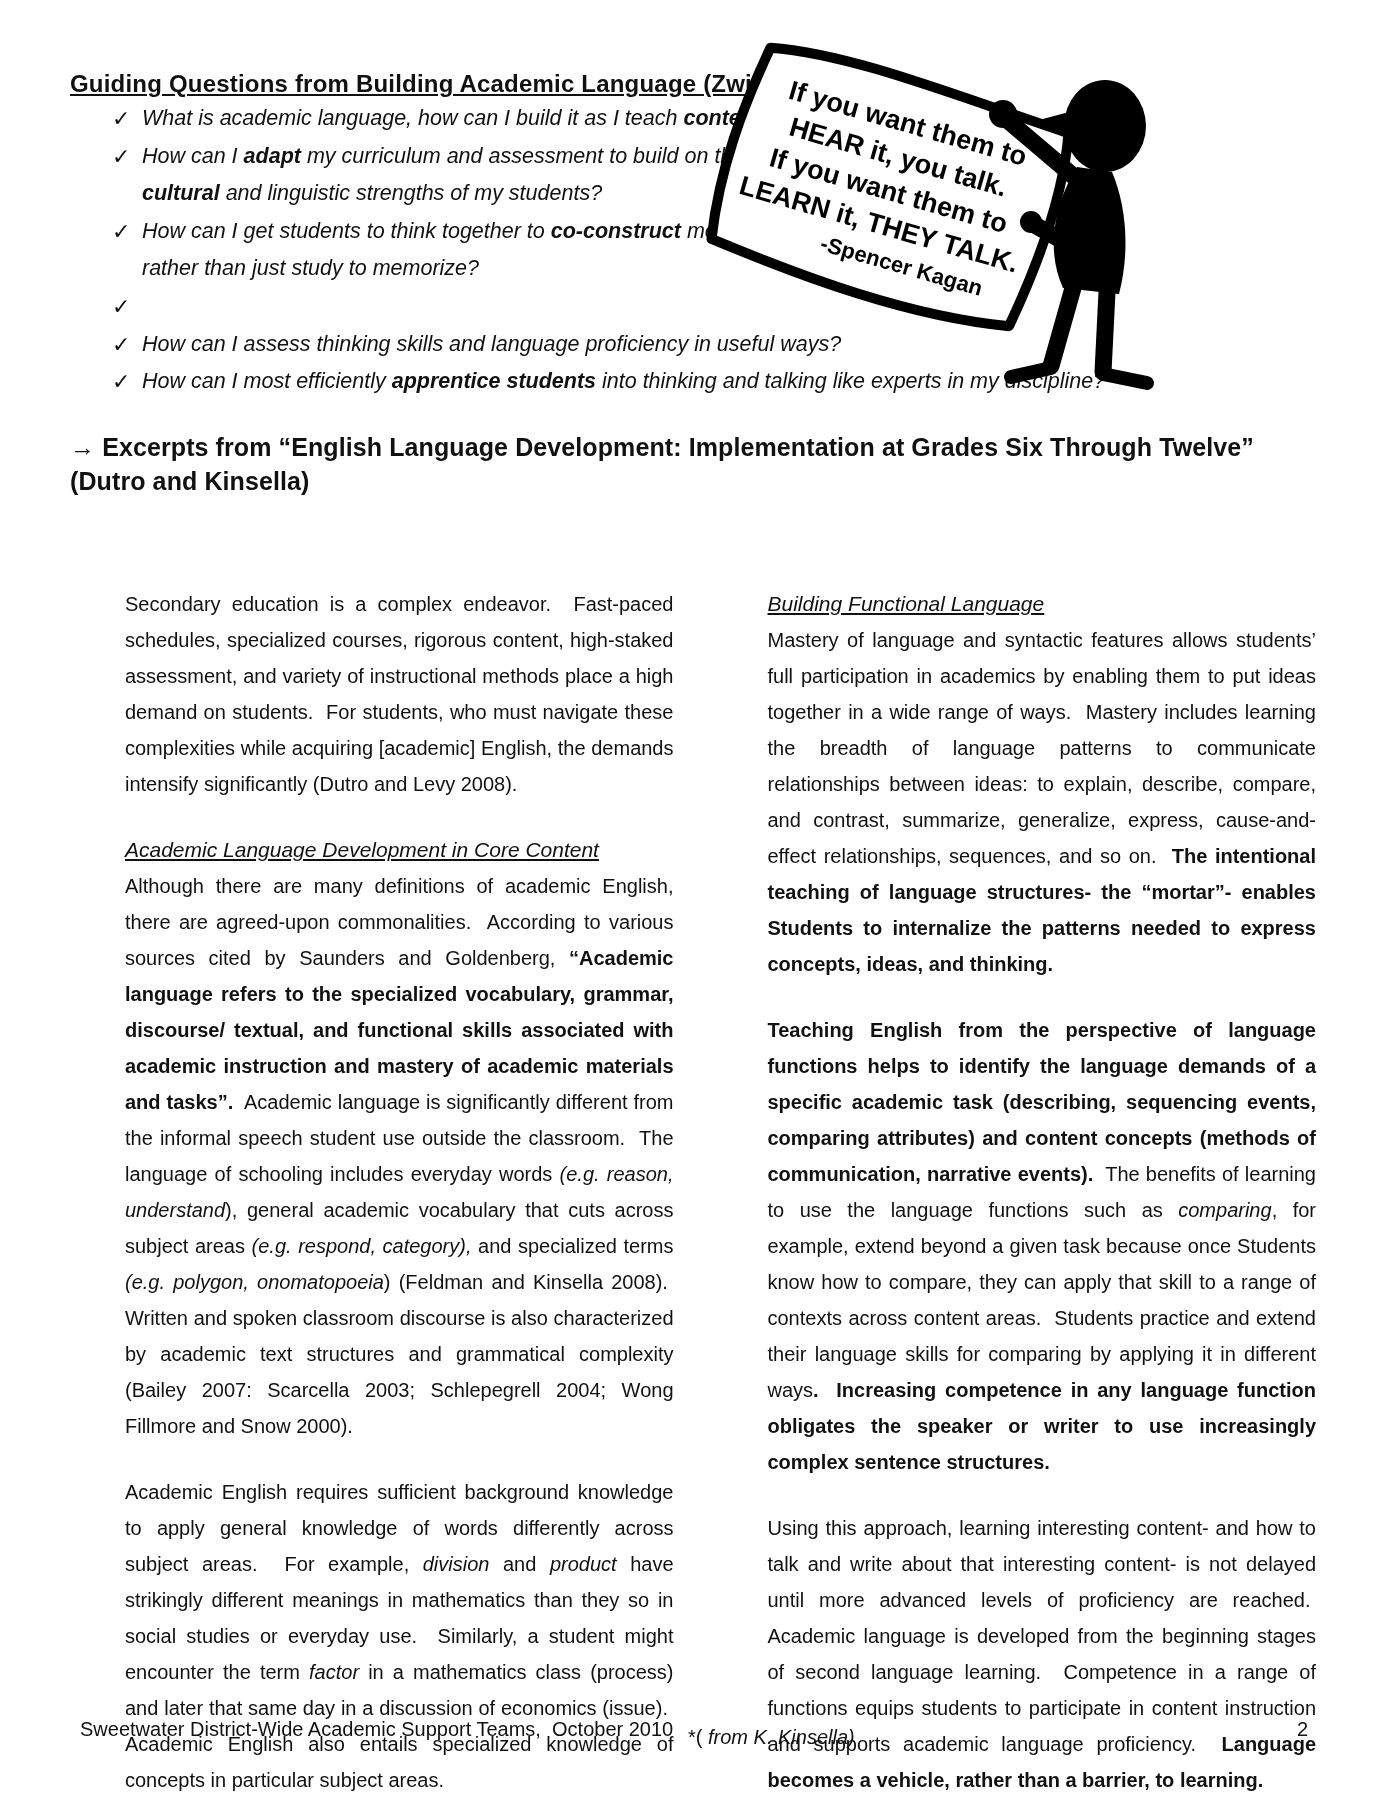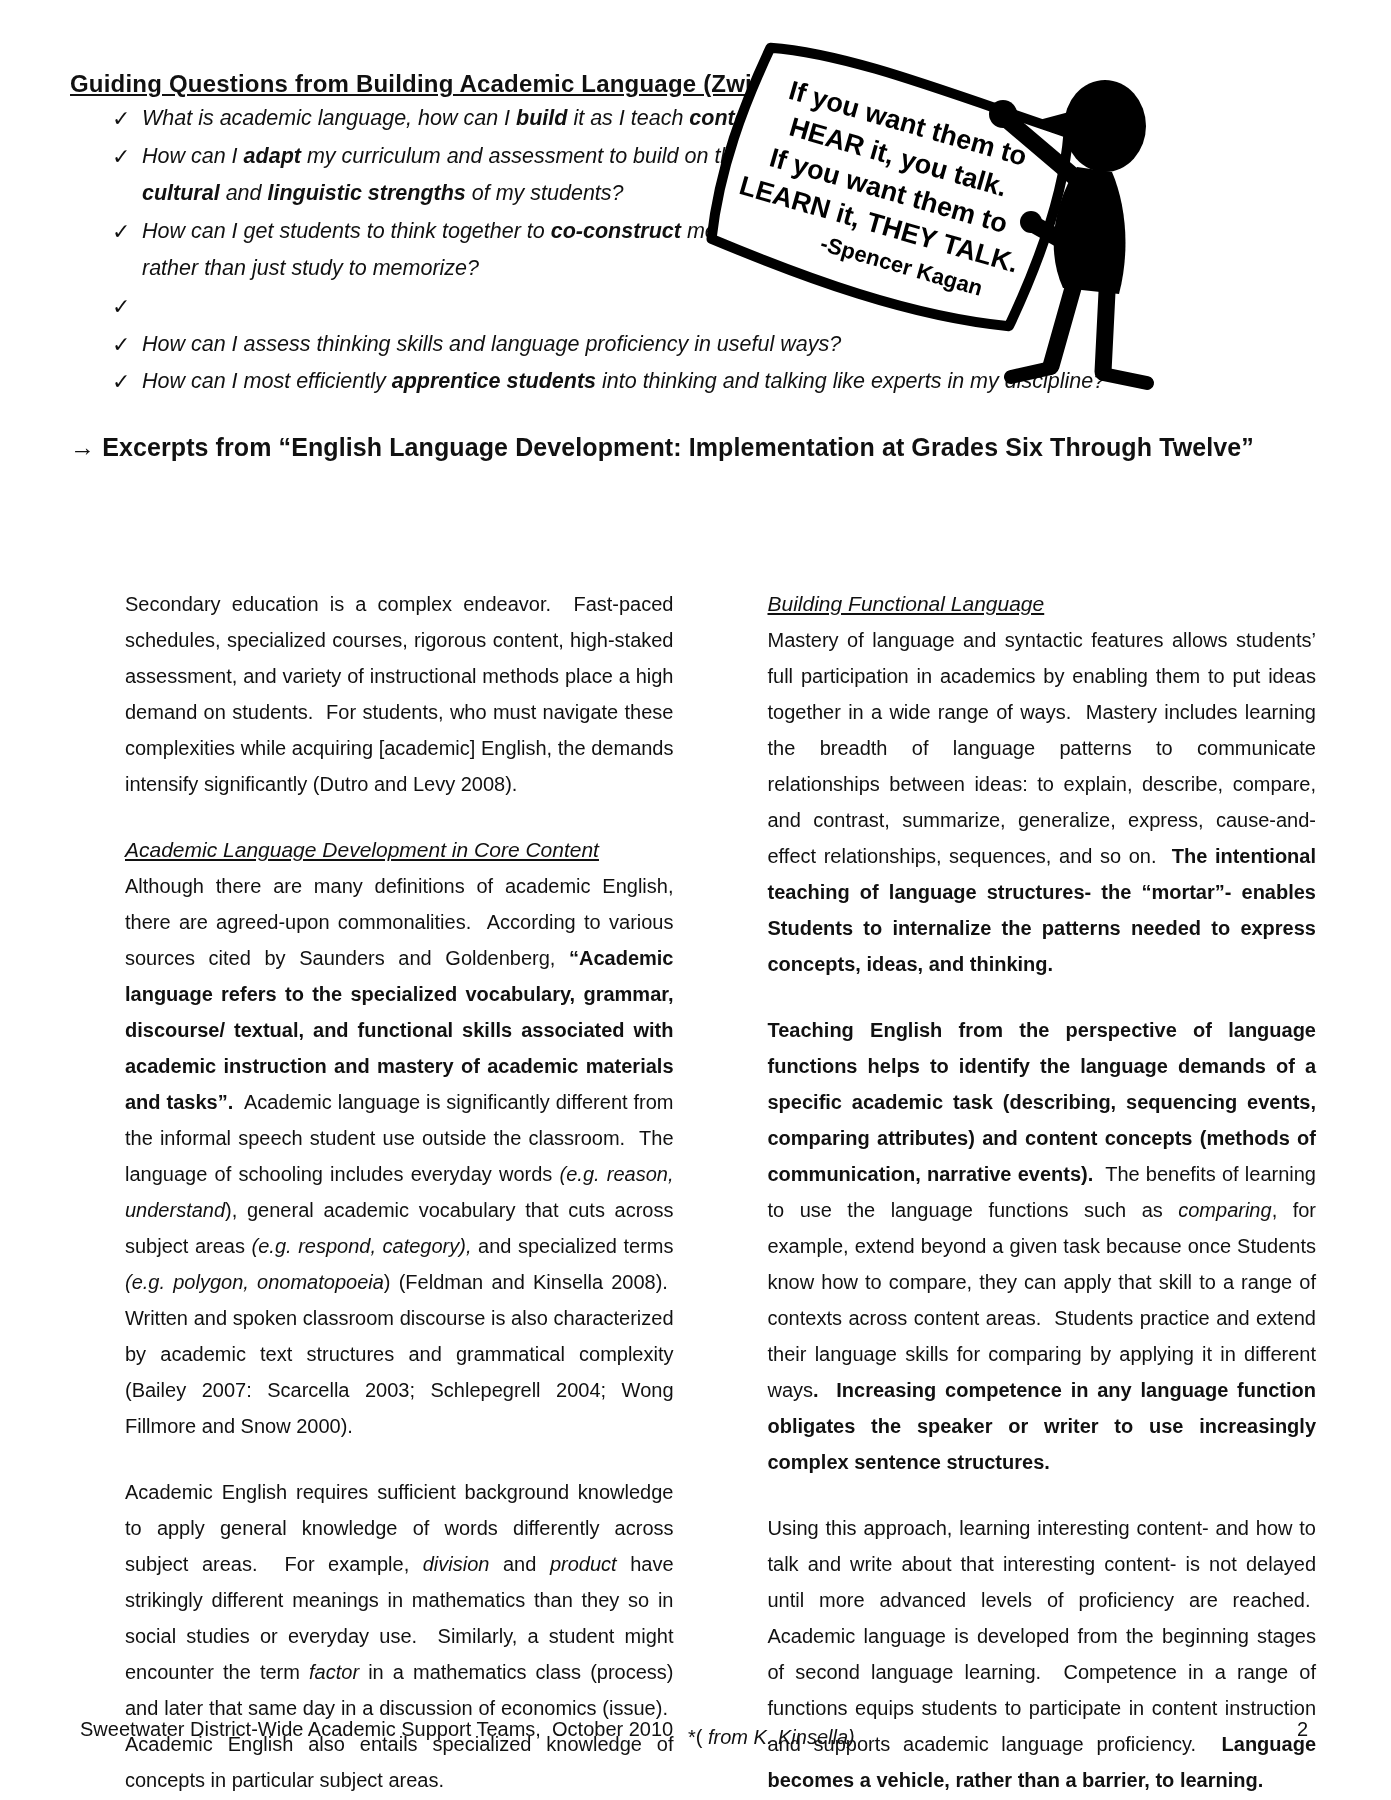--- a/index.html
+++ b/index.html
@@ -31,29 +31,29 @@
 </head>
 <body>
 
 <div class="page">
 
   <div class="doc-header">
     <div class="doc-title">Guiding Questions from Building Academic Language (Zwiers):</div>
     <div class="checklist">
         <div class="cl-row">
           <span class="cl-check">✓</span>
-          <span class="cl-text"><span>What is academic language, how can I </span><span style="font-weight: bold;">build</span><span> it as I teach </span><span style="font-weight: bold;">content</span><span>?</span></span>
+          <span class="cl-text"><span>What is academic language, how can I </span><span style="font-weight: normal;">build</span><span> it as I teach </span><span style="font-weight: bold;">content</span><span>?</span></span>
         </div>
         <div class="cl-row">
           <span class="cl-check">✓</span>
           <span class="cl-text"><span>How can I </span><span style="font-weight: bold;">adapt</span><span> my curriculum and assessment to build on the</span></span>
         </div>
         <div class="cl-row">
           <span class="cl-check"></span>
-          <span class="cl-text"><span style="font-weight: bold;">cultural</span><span> and </span><span style="font-weight: bold; text-align: center;">linguistic strengths</span><span> of my students?</span></span>
+          <span class="cl-text"><span style="font-weight: bold;">cultural</span><span> and </span><span style="font-weight: normal; text-align: center;">linguistic strengths</span><span> of my students?</span></span>
         </div>
         <div class="cl-row">
           <span class="cl-check">✓</span>
           <span class="cl-text"><span>How can I get students to think together to </span><span style="font-weight: bold;">co-construct</span><span> meaning;</span></span>
         </div>
         <div class="cl-row">
           <span class="cl-check"></span>
           <span class="cl-text"><span>rather than just study to memorize?</span></span>
         </div>
         <div class="cl-row">
@@ -98,20 +98,21 @@
         <path d="M418,340 L462,349"></path>
       </g>
     </g>
   </svg>
 
   <div class="section-heading">
     <div>
       <span>→</span>
       <span>Excerpts from “English Language Development: Implementation at Grades Six Through Twelve”</span>
     </div>
+    <div>(Dutro and Kinsella)</div>
   </div>
 
   <div class="columns">
     <div class="col" id="col-left">
         <div class="para"><span>Secondary education is a complex endeavor.&nbsp; Fast-paced schedules, specialized courses, rigorous content, high-staked assessment, and variety of instructional methods place a high demand on students.&nbsp; For students, who must navigate these complexities while acquiring [academic] English, the demands intensify significantly (Dutro and Levy 2008).</span></div>
         <div class="subhead"><span>Academic Language Development in Core Content</span></div>
         <div class="para"><span>Although there are many definitions of academic English, there are agreed-upon commonalities.&nbsp; According to various sources cited by Saunders and Goldenberg, </span><span style="font-weight: bold;">“Academic language refers to the specialized vocabulary, grammar, discourse/ textual, and functional skills associated with academic instruction and mastery of academic materials and tasks”.</span><span>&nbsp; Academic language is significantly different from the informal speech student use outside the classroom.&nbsp; The language of schooling includes everyday words </span><span style="font-style: italic;">(e.g. reason, understand</span><span>), general academic vocabulary that cuts across subject areas </span><span style="font-style: italic;">(e.g. respond, category),</span><span> and specialized terms </span><span style="font-style: italic;">(e.g. polygon, onomatopoeia</span><span>) (Feldman and Kinsella 2008).&nbsp; Written and spoken classroom discourse is also characterized by academic text structures and grammatical complexity (Bailey 2007: Scarcella 2003; Schlepegrell 2004; Wong Fillmore and Snow 2000).</span></div>
         <div class="para"><span>Academic English requires sufficient background knowledge to apply general knowledge of words differently across subject areas.&nbsp; For example, </span><span style="font-style: italic;">division</span><span> and </span><span style="font-style: italic;">product</span><span> have strikingly different meanings in mathematics than they so in social studies or everyday use.&nbsp; Similarly, a student might encounter the term </span><span style="font-style: italic;">factor</span><span> in a mathematics class (process) and later that same day in a discussion of economics (issue).&nbsp; Academic English also entails specialized knowledge of concepts in particular subject areas.</span></div>
       </div>
     <div class="col" id="col-right">

